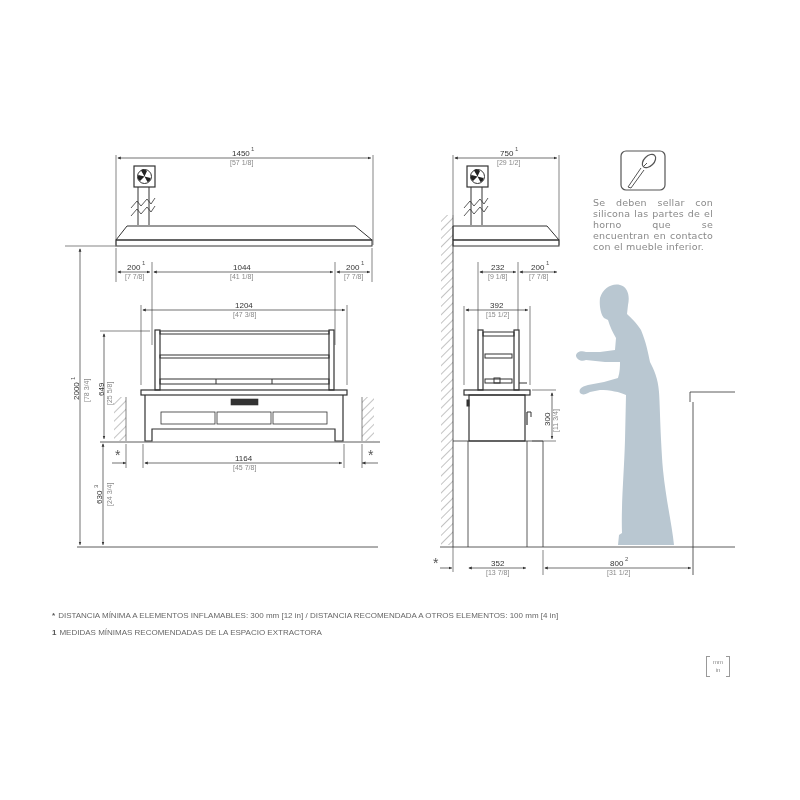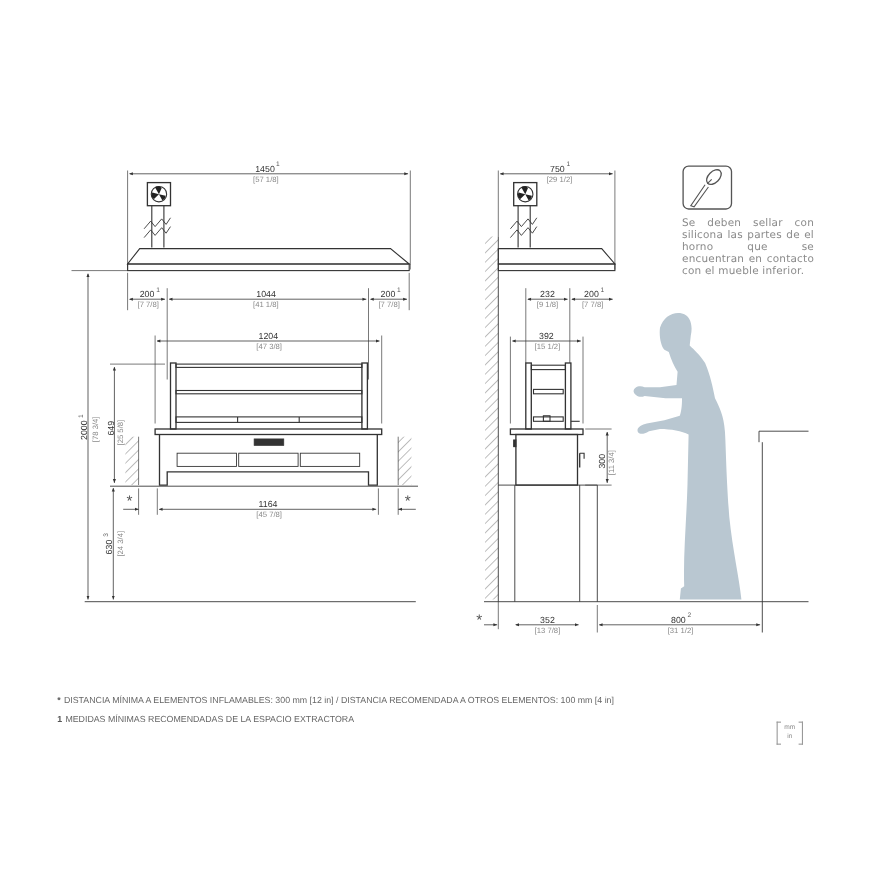--- a/index.html
+++ b/index.html
@@ -1,22 +1,22 @@
 <!DOCTYPE html>
 <html><head>
 <meta charset="utf-8">
 <style>
   html,body{margin:0;padding:0;background:#fff;}
   body{width:800px;height:800px;position:relative;overflow:hidden;font-family:"Liberation Sans",sans-serif;}
   svg{position:absolute;left:0;top:0;}
   .dim{font-family:"Liberation Sans",sans-serif;font-size:8px;fill:#333;}
   .dimin{font-family:"Liberation Sans",sans-serif;font-size:7px;fill:#888;}
   .sup{font-size:6px;fill:#555;}
-  .seal-text{position:absolute;left:620px;top:197px;width:120px;font-family:"DejaVu Sans",sans-serif;font-size:9.5px;line-height:11px;color:#8a8a8a;text-align:justify;letter-spacing:0.2px;}
-  .notes{position:absolute;left:52px;top:628px;font-family:"Liberation Sans",sans-serif;font-size:8px;color:#666;}
+  .seal-text{position:absolute;left:593px;top:197px;width:120px;font-family:"DejaVu Sans",sans-serif;font-size:9.5px;line-height:11px;color:#8a8a8a;text-align:justify;letter-spacing:0.2px;}
+  .notes{position:absolute;left:52px;top:607px;font-family:"Liberation Sans",sans-serif;font-size:8px;color:#666;}
   .note{height:17px;line-height:17px;white-space:nowrap;}
   .note b{color:#555;font-weight:bold;margin-right:3px;}
   .units{position:absolute;left:706px;top:655px;width:24px;height:22px;font-family:"Liberation Sans",sans-serif;font-size:6px;color:#888;text-align:center;line-height:8px;}
   .units .bl{position:absolute;left:0;top:1px;width:3px;height:19px;border:1px solid #999;border-right:none;}
   .units .br{position:absolute;right:0;top:1px;width:3px;height:19px;border:1px solid #999;border-left:none;}
   .units .u1{margin-top:3px;}
 </style>
 </head>
 <body>
 

